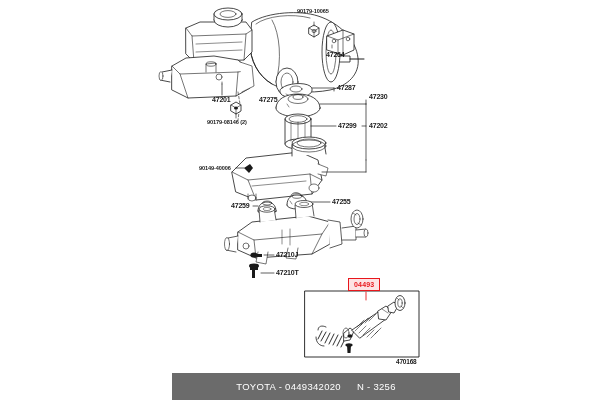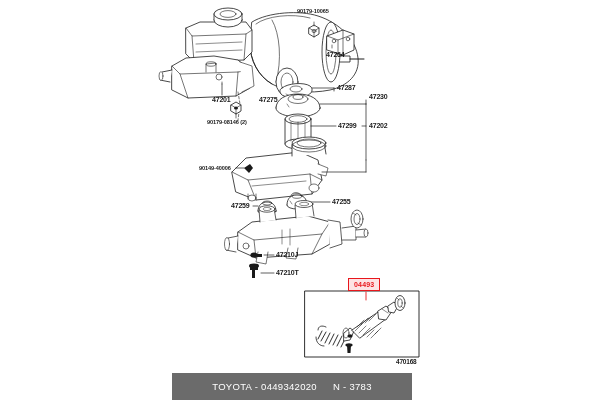--- a/index.html
+++ b/index.html
@@ -52,21 +52,21 @@
     font-size: 7px;
     font-weight: bold;
     line-height: 9px;
     letter-spacing: 0.2px;
   }
   
   #footer-bar {
     position: absolute;
     left: 172px;
     top: 373px;
-    width: 240px;
+    width: 288px;
     height: 27px;
     background: #6b6b6b;
     display: flex;
     align-items: center;
     justify-content: center;
     gap: 16px;
   }
   #footer-bar .ft {
     color: #ffffff;
     font-size: 9.5px;
@@ -340,16 +340,16 @@
   <div class="lbl" style="left:332px; top:198px;">47255</div>
   <div class="lbl" style="left:231px; top:202px;">47259</div>
   <div class="lbl" style="left:276px; top:251px;">47210J</div>
   <div class="lbl" style="left:276px; top:269px;">47210T</div>
   <div class="lbl lbl-ref" style="left:396px; top:358px;">470168</div>
 
   <div id="kit-label">04493</div>
 
   <div id="footer-bar">
     <span class="ft">TOYOTA - 0449342020</span>
-    <span class="ft">N - 3783</span>
+    <span class="ft">N - 3256</span>
   </div>
 
 </div>
 
 </body></html>

